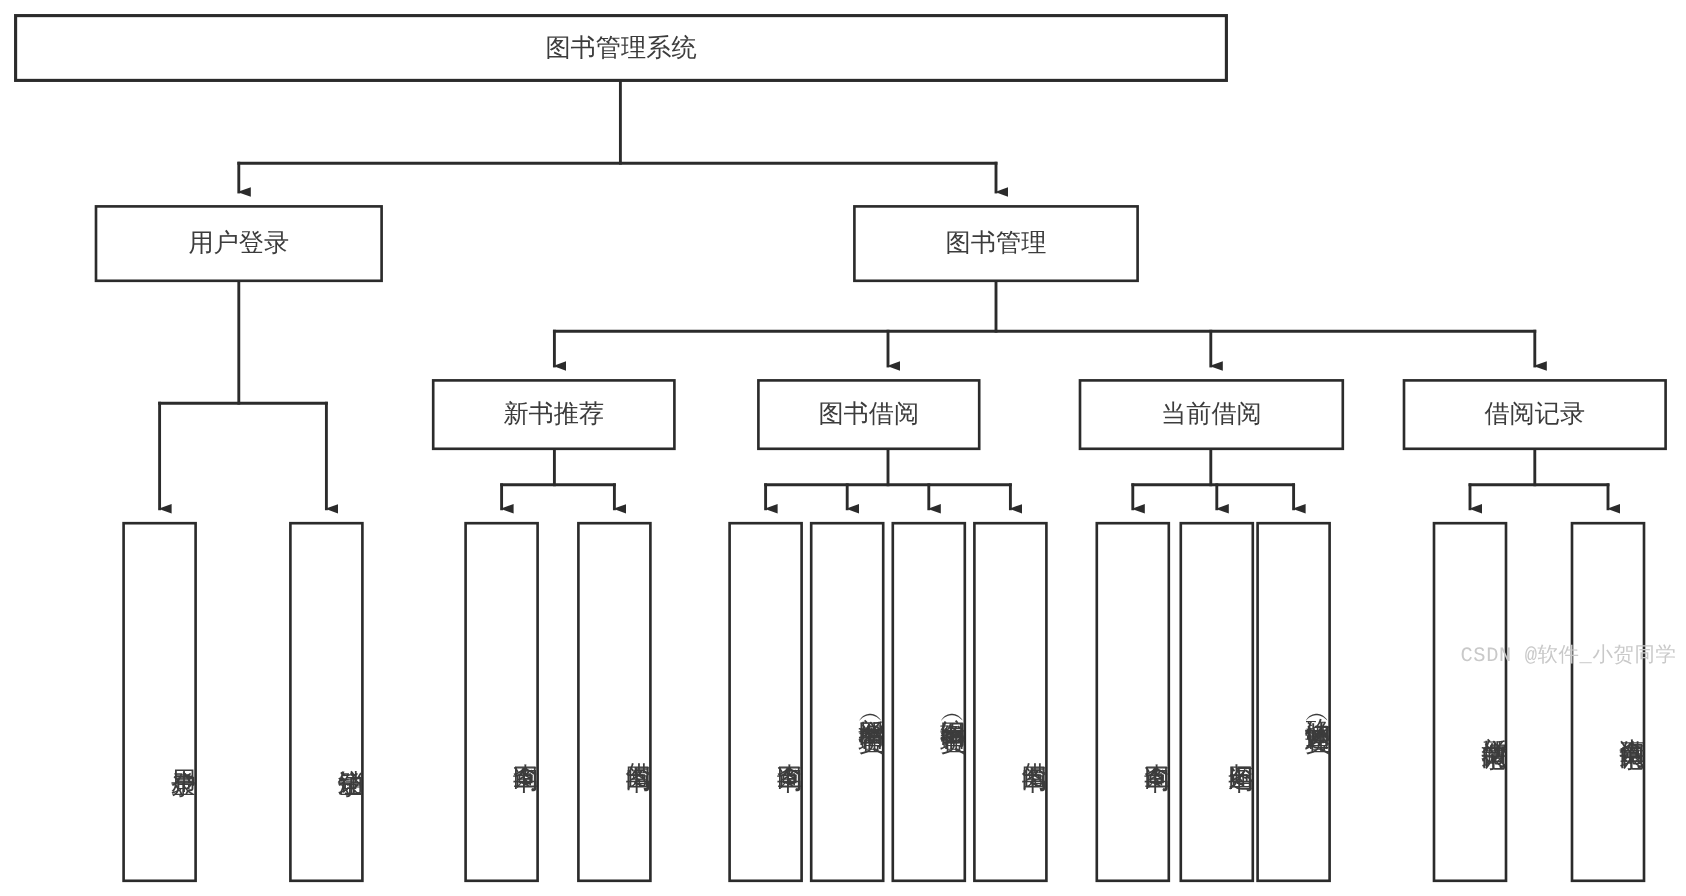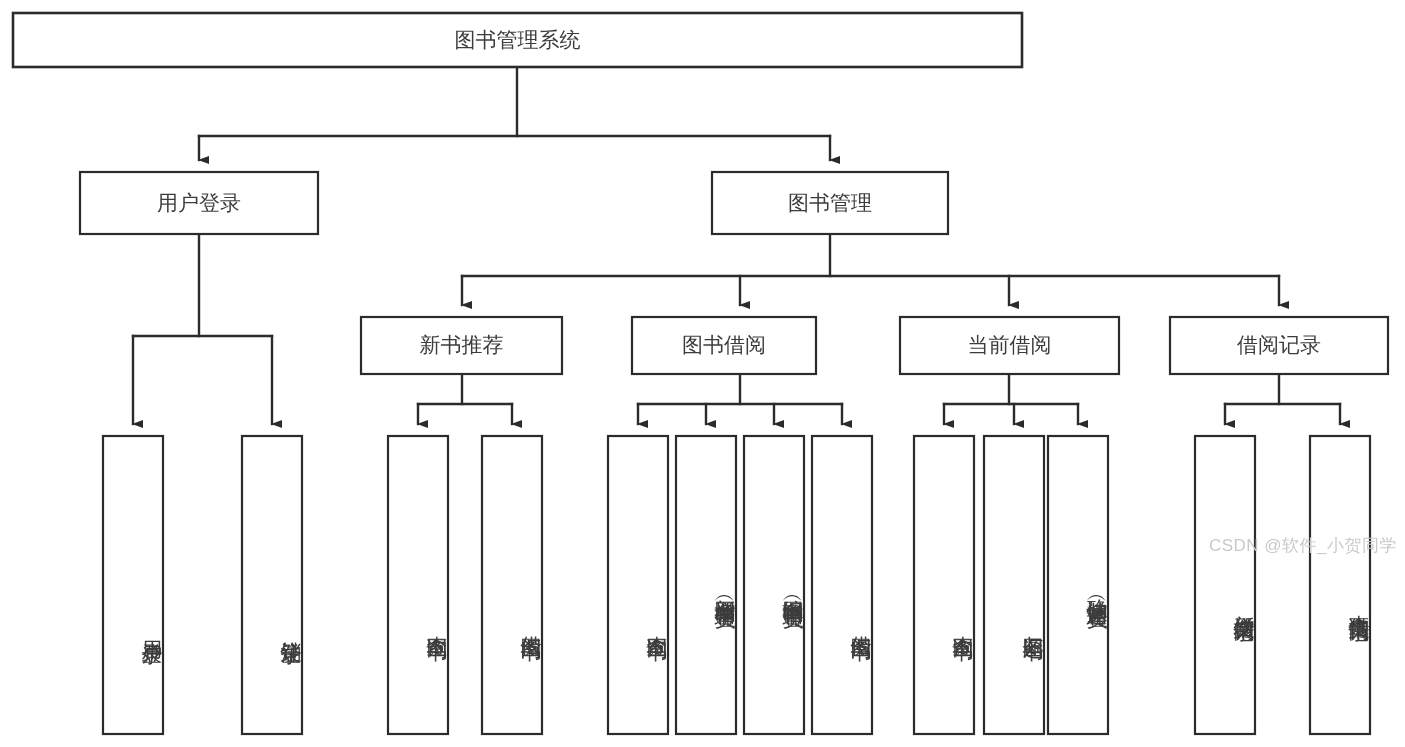--- a/index.html
+++ b/index.html
@@ -59,21 +59,21 @@
     white-space: nowrap;
     display: flex;
     align-items: flex-start;
     justify-content: center;
     pointer-events: none;
   }
   .watermark {
     position: absolute;
     right: 8px;
     bottom: 4px;
-    font-family: Liberation Sans, sans-serif;
+    font-family: Liberation Mono, monospace;
     font-size: 17px;
     color: #c9c9c9;
     letter-spacing: 0.5px;
     white-space: nowrap;
   }
 </style>
 </head>
 <body>
 
 <div id="diagram-root">

